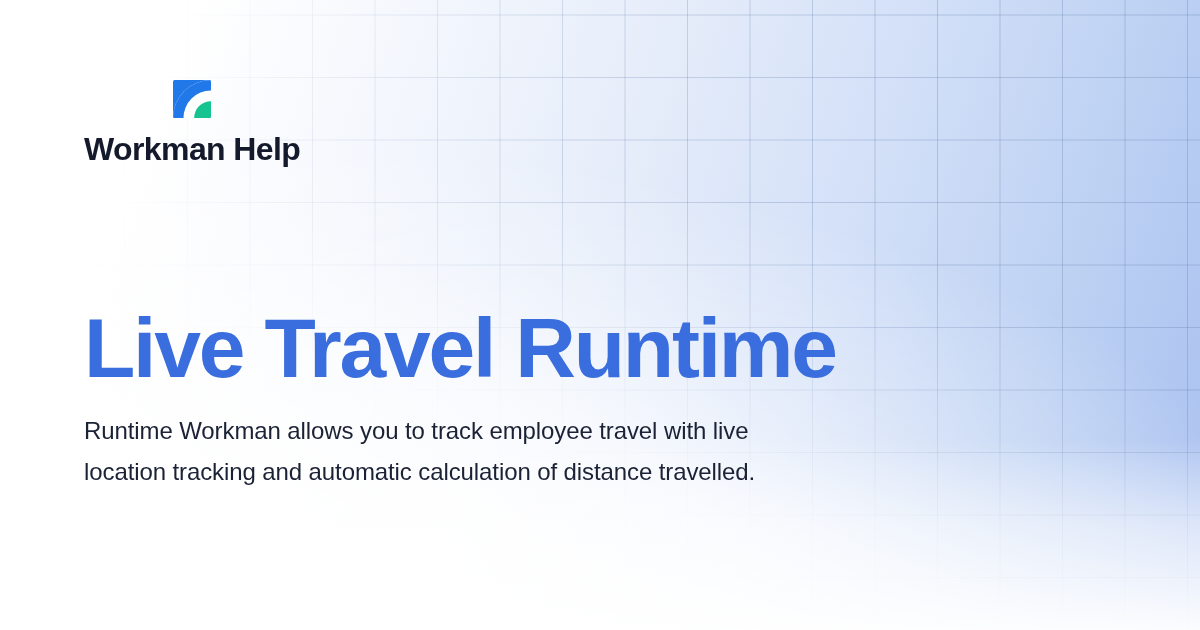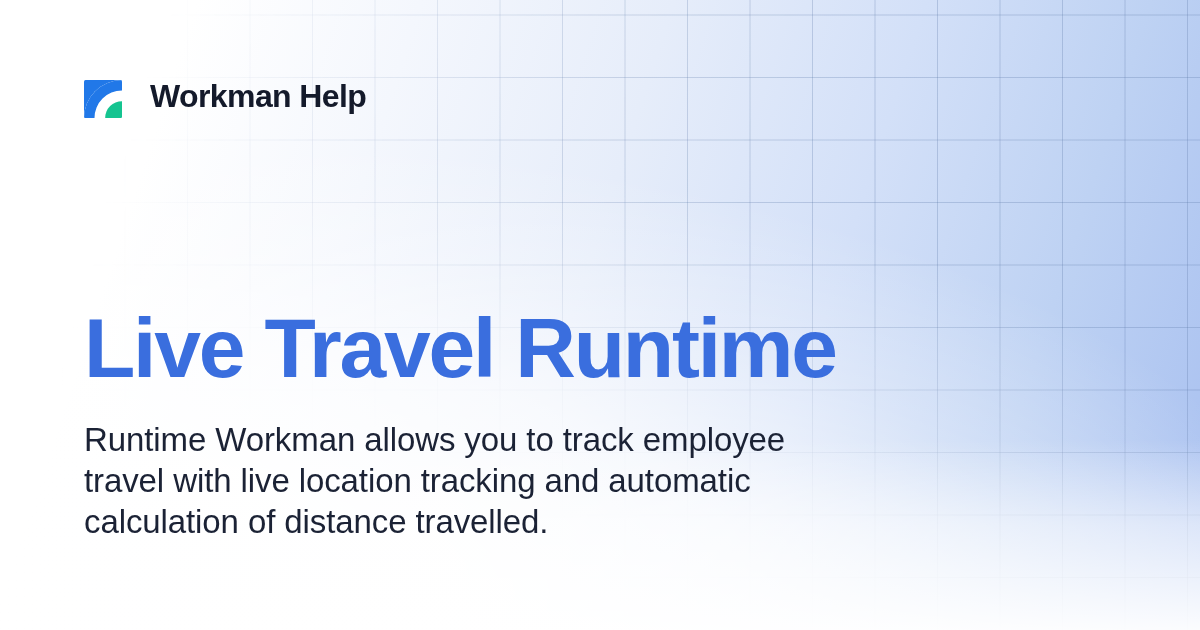--- a/index.html
+++ b/index.html
@@ -96,21 +96,23 @@
   .content {
     position: absolute;
     inset: 0;
   }
 
   .brand {
     position: absolute;
     left: 84px;
     top: 80px;
     display: flex;
-    gap: 28px;
+    align-items: center;
+    gap: 15px;
+    flex-direction: column;
   }
   .brand-mark {
     width: 38px;
     height: 38px;
     display: block;
     flex: none;
   }
   .brand-name {
     font-size: 32px;
     font-weight: bold;
@@ -130,21 +132,21 @@
     line-height: 1.02;
     color: #3a6ede;
     white-space: nowrap;
   }
 
   .subhead {
     position: absolute;
     left: 84px;
     top: 386px;
     width: 740px;
-    font-size: 33px;
+    font-size: 24px;
     font-weight: normal;
     line-height: 41px;
     letter-spacing: -0.1px;
     color: #1b2235;
   }
 </style>
 </head>
 <body>
 
 <div id="card">

